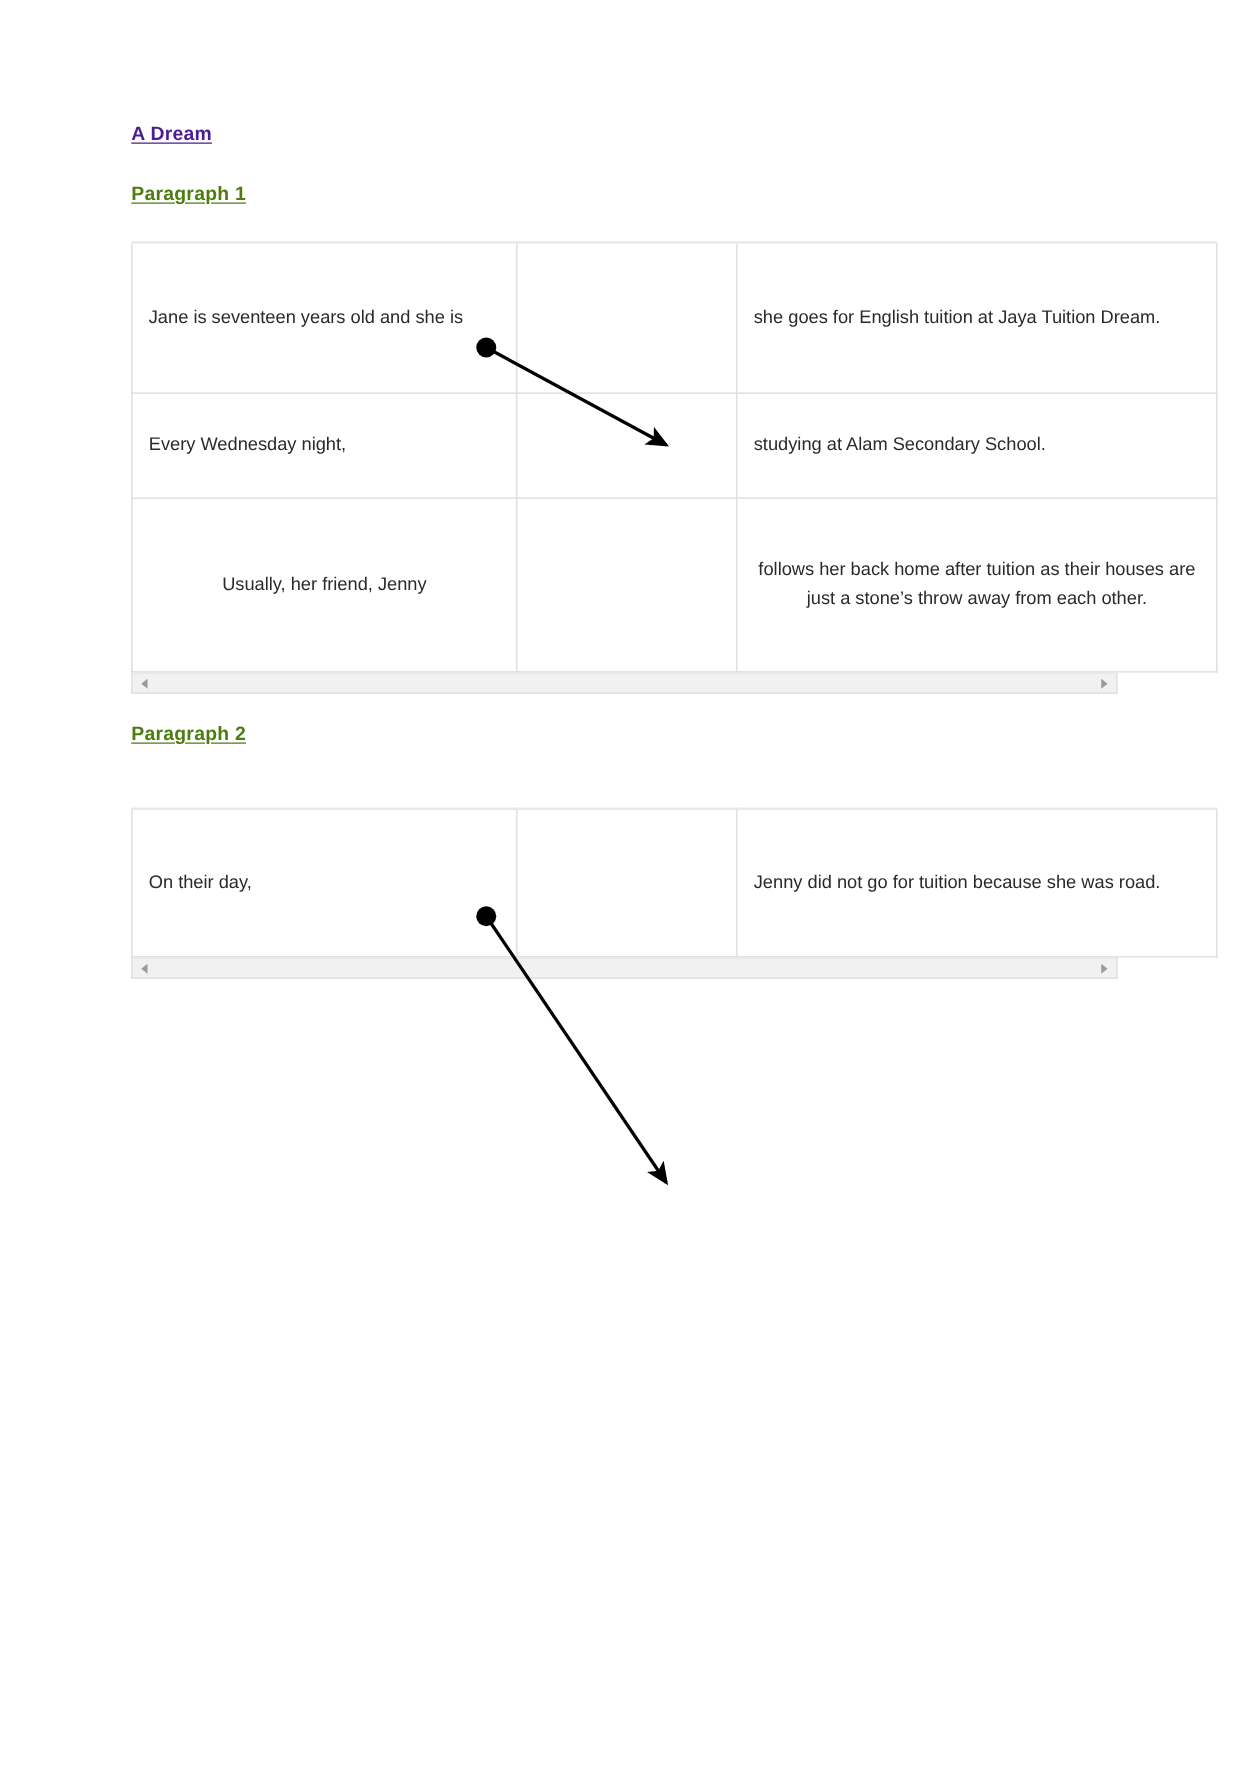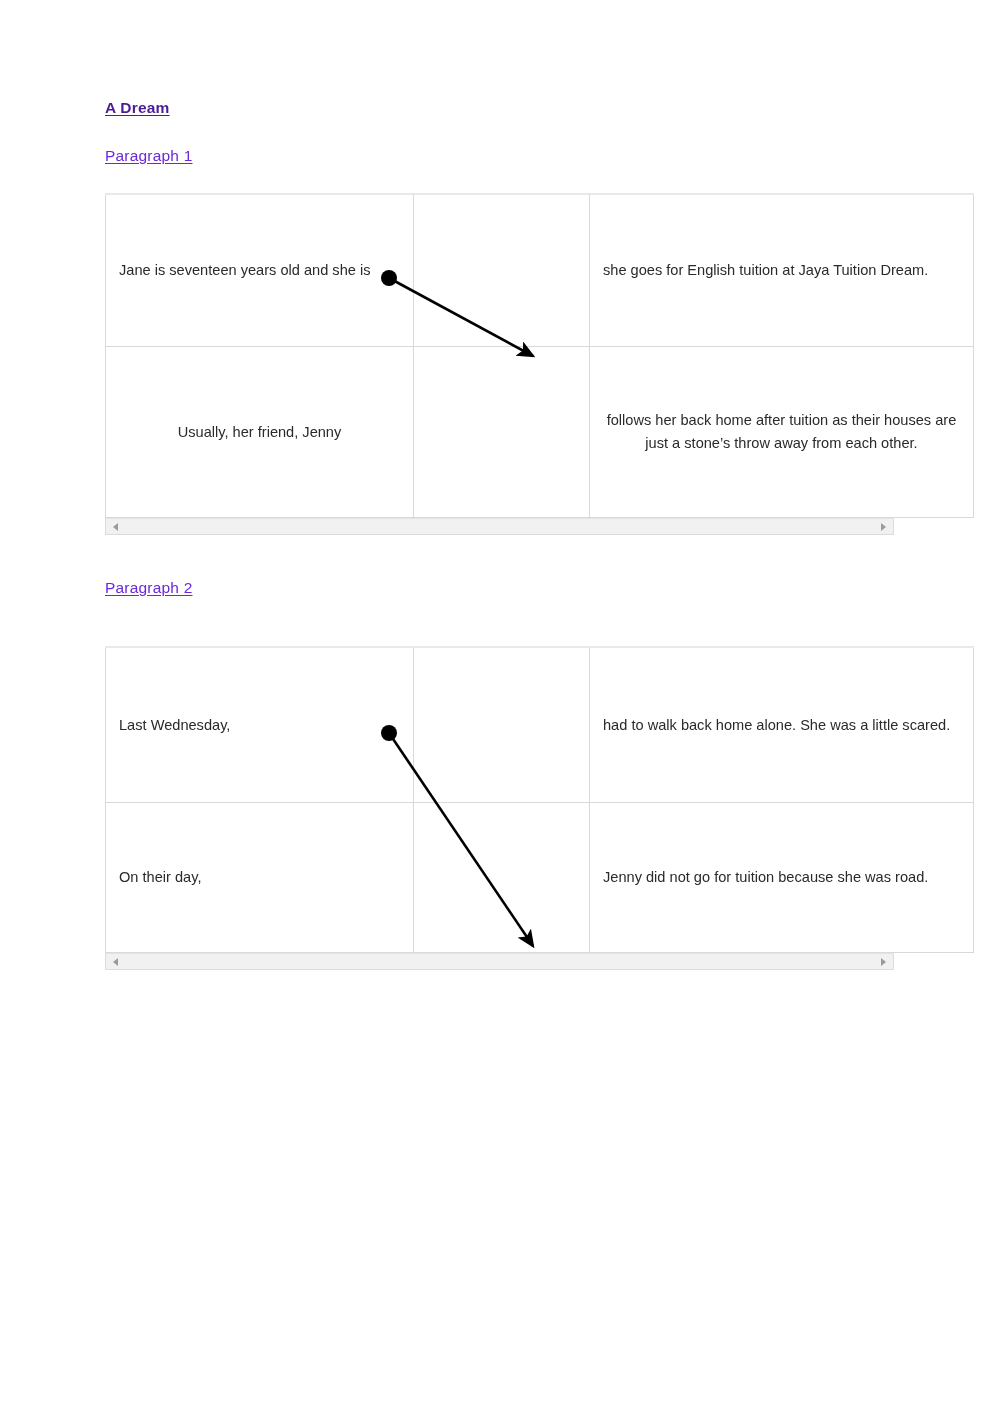--- a/index.html
+++ b/index.html
@@ -33,25 +33,25 @@
     text-decoration: underline;
     text-underline-offset: 2px;
     letter-spacing: 0.2px;
     color: #4c1d95;
   }
 
   .section-heading {
     position: absolute;
     left: 105px;
     font-size: 15.5px;
-    font-weight: normal;
+    font-weight: bold;
     text-decoration: underline;
     text-underline-offset: 2px;
     letter-spacing: 0.2px;
-    color: #6d28d9;
+    color: #4d7c0f;
   }
   .section-heading.p1 { top: 147px; }
   .section-heading.p2 { top: 579px; }
 
   
   .match-frame {
     position: absolute;
     left: 105px;
     width: 789px;
     box-sizing: border-box;
@@ -64,21 +64,21 @@
     width: 100%;
     border-collapse: collapse;
     table-layout: fixed;
     background: #ffffff;
     border: 1px solid #d2d2d2;
     border-top: 2px solid #e9e9e9;
   }
   .match-table td {
     border: 1px solid #d9d9d9;
     vertical-align: middle;
-    padding: 26px 13px;
+    padding: 10px 13px;
     font-size: 14.6px;
     line-height: 1.55;
     color: #2a2a2a;
     background: #ffffff;
   }
   .col-left  { width: 281px; text-align: left; }
   .col-mid   { width: 149px; }
   .col-right { width: 357px; text-align: justify; text-justify: inter-word; }
 
   
@@ -138,43 +138,43 @@
   <div class="section-heading p1">Paragraph 1</div>
 
   <div class="match-frame t1">
     <table class="match-table t1">
       <tbody>
         <tr class="row-1">
           <td class="col-left">Jane is seventeen years old and she is</td>
           <td class="col-mid"></td>
           <td class="col-right">she goes for English tuition at Jaya Tuition Dream.</td>
         </tr>
+        <tr class="row-2">
+          <td class="col-left">Every Wednesday night,</td>
+          <td class="col-mid"></td>
+          <td class="col-right">studying at Alam Secondary School.</td>
+        </tr>
         <tr class="row-3">
           <td class="col-left">Usually, her friend, Jenny</td>
           <td class="col-mid"></td>
           <td class="col-right">follows her back home after tuition as their houses are just a stone’s throw away from each other.</td>
         </tr>
       </tbody>
     </table>
     <div class="hscrollbar">
       <span class="hscroll-arrow left"></span>
       <span class="hscroll-arrow right"></span>
     </div>
   </div>
 
   <div class="section-heading p2">Paragraph 2</div>
 
   <div class="match-frame t2">
     <table class="match-table t2">
       <tbody>
-        <tr class="row-1">
-          <td class="col-left">Last Wednesday,</td>
-          <td class="col-mid"></td>
-          <td class="col-right">had to walk back home alone. She was  a little scared.</td>
-        </tr>
         <tr class="row-3">
           <td class="col-left">On their day,</td>
           <td class="col-mid"></td>
           <td class="col-right">Jenny did not go for tuition because she was road.</td>
         </tr>
       </tbody>
     </table>
     <div class="hscrollbar">
       <span class="hscroll-arrow left"></span>
       <span class="hscroll-arrow right"></span>

